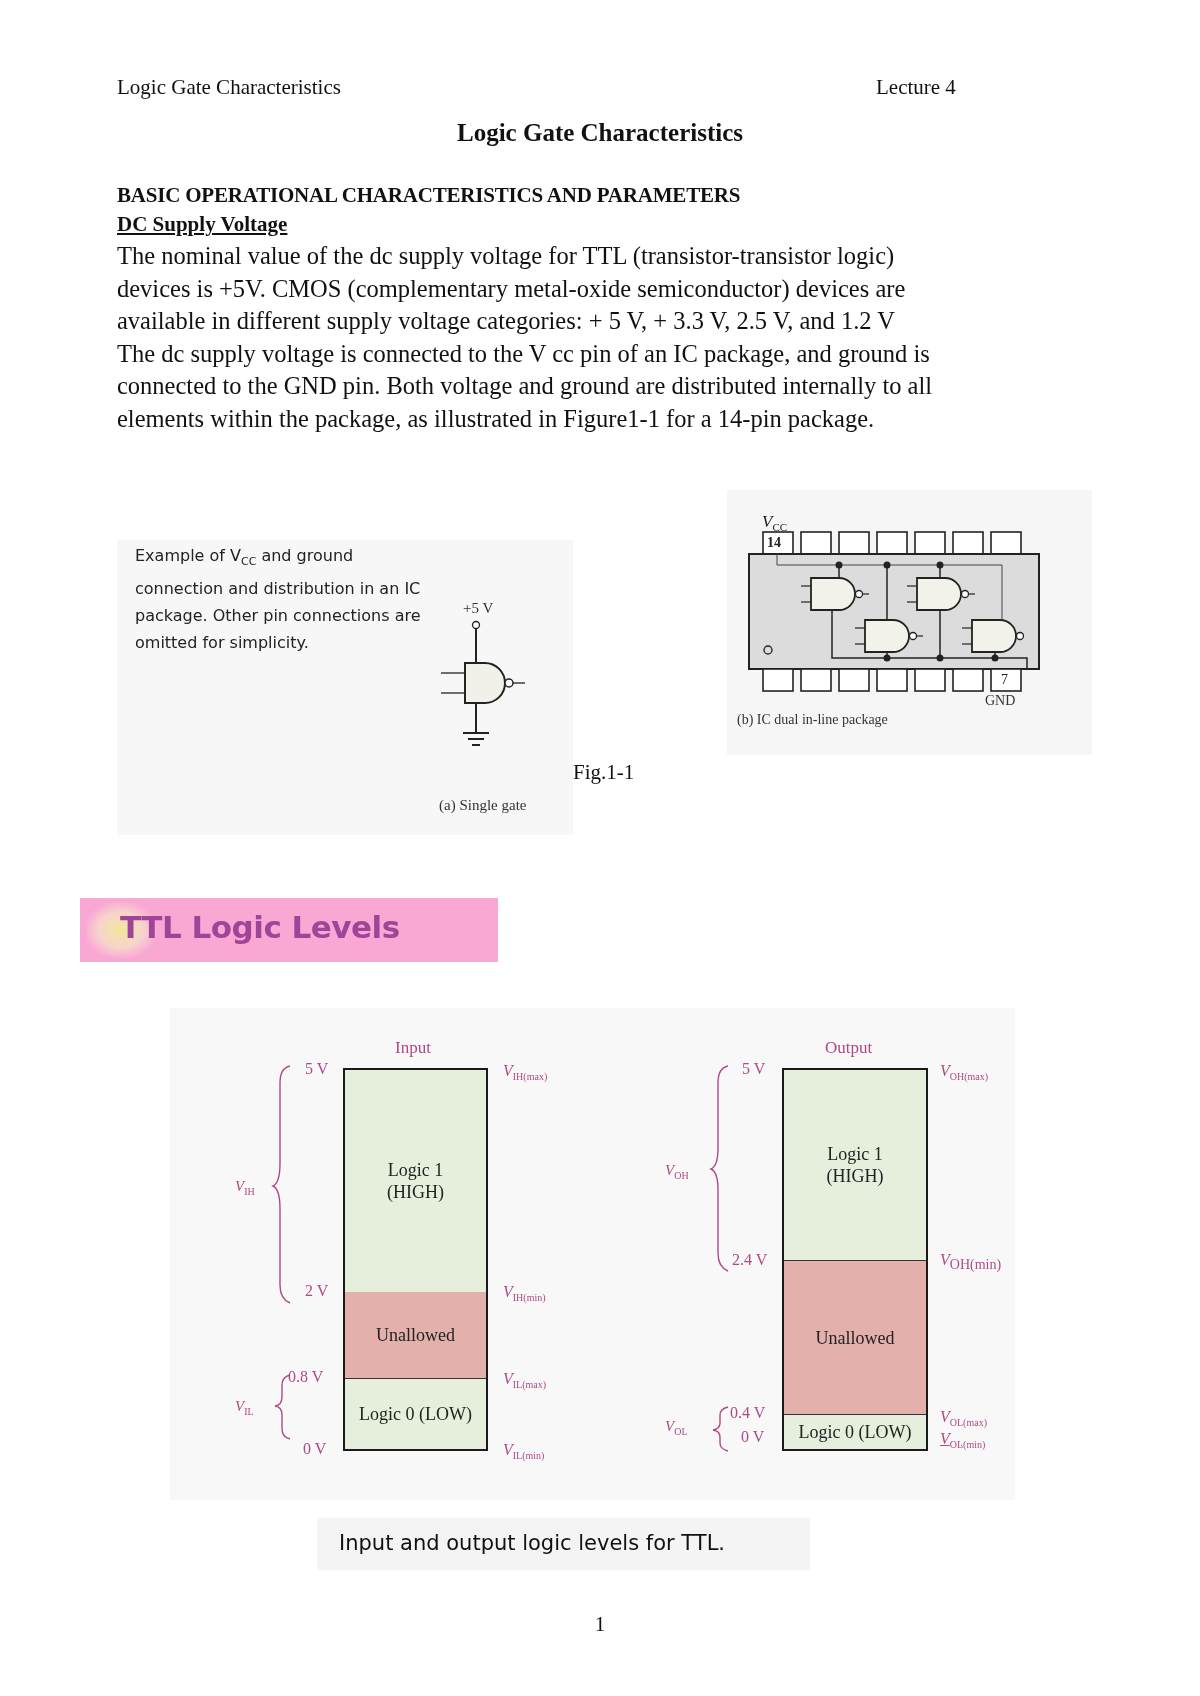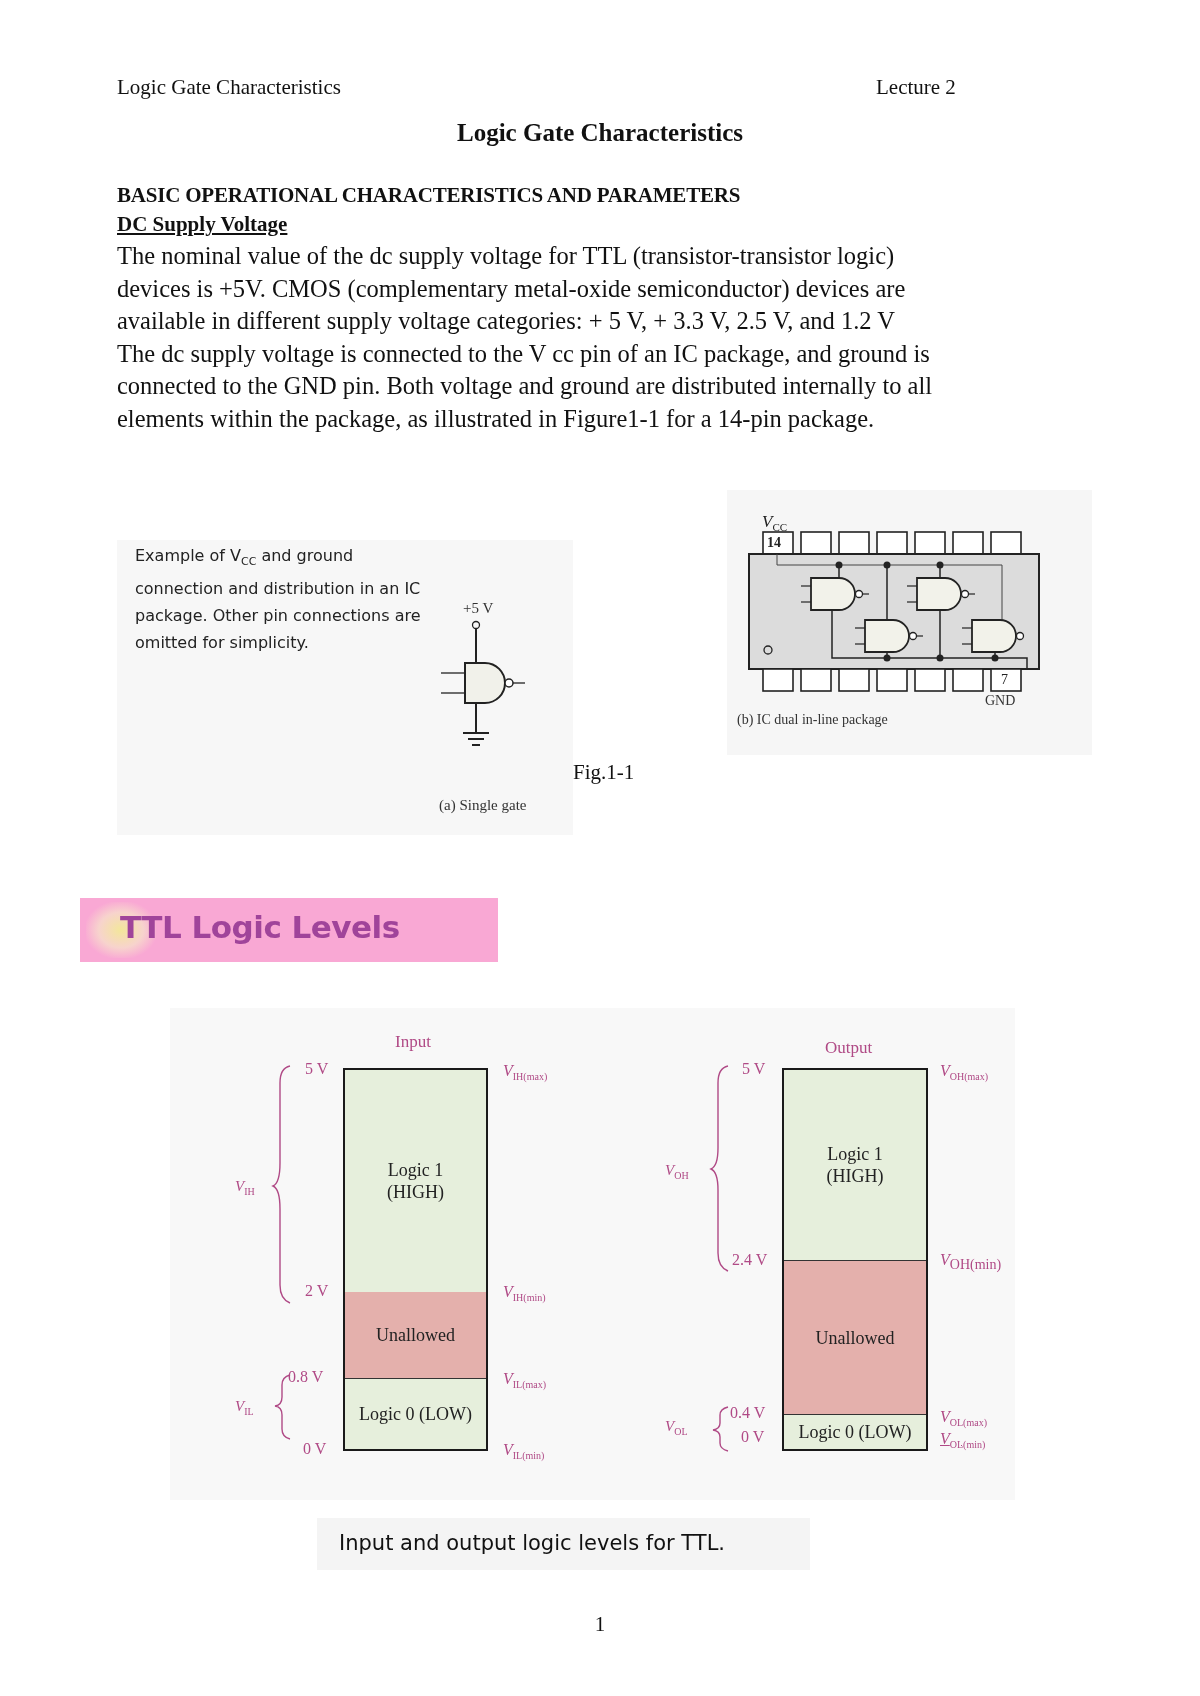--- a/index.html
+++ b/index.html
@@ -25,21 +25,21 @@
   .green { background:#e6efdc; }
   .pink { background:#e4b0ac; }
   .zone { display:flex; align-items:center; justify-content:center; text-align:center; font-size:18px; color:#222; line-height:22px; }
   .capbox { background:#f4f4f4; }
   .capbox .txt { font-family:"DejaVu Sans", sans-serif; font-size:21px; color:#111; }
 </style>
 </head>
 <body>
 
 <div class="abs hdr" style="left:117px;">Logic Gate Characteristics</div>
-<div class="abs hdr" style="left:876px;">Lecture 2</div>
+<div class="abs hdr" style="left:876px;">Lecture 4</div>
 
 <div class="abs title">Logic Gate Characteristics</div>
 
 <div class="abs sec">BASIC OPERATIONAL CHARACTERISTICS AND PARAMETERS</div>
 <div class="abs sub">DC Supply Voltage</div>
 
 <div class="abs para">
   <span>The nominal value of the dc supply voltage for TTL (transistor-transistor logic)</span>
   <span>devices is +5V. CMOS (complementary metal-oxide semiconductor) devices are</span>
   <span>available in different supply voltage categories: + 5 V, + 3.3 V, 2.5 V, and 1.2 V</span>
@@ -149,21 +149,21 @@
   <div class="abs small-serif" style="left:10px; top:222px; font-size:14px;">(b)  IC dual in-line package</div>
 </div>
 
 <div class="abs ttl-head" style="left:80px; top:898px; width:418px; height:64px;">
   <div class="abs ttl-glow" style="left:6px; top:4px; width:70px; height:56px;"></div>
   <div class="abs txt" style="left:40px; top:11px;">TTL Logic Levels</div>
 </div>
 
 <div class="abs diag" style="left:170px; top:1008px; width:845px; height:492px;">
 
-  <div class="abs mag" style="left:225px; top:24px; font-size:17px;">Input</div>
+  <div class="abs mag" style="left:225px; top:30px; font-size:17px;">Input</div>
   <div class="abs bar" style="left:173px; top:60px; width:145px; height:383px;">
     <div class="abs green zone" style="left:0; top:0; width:141px; height:222px; flex-direction:column;">
       <div>Logic 1</div>
       <div>(HIGH)</div>
     </div>
     <div class="abs pink zone" style="left:0; top:222px; width:141px; height:86px;">
         <span>Unallowed</span>
       </div>
     <div class="abs green zone" style="left:0; top:308px; width:141px; height:71px; border-top:1.5px solid #333; box-sizing:border-box;">
         <span>Logic 0 (LOW)</span>

